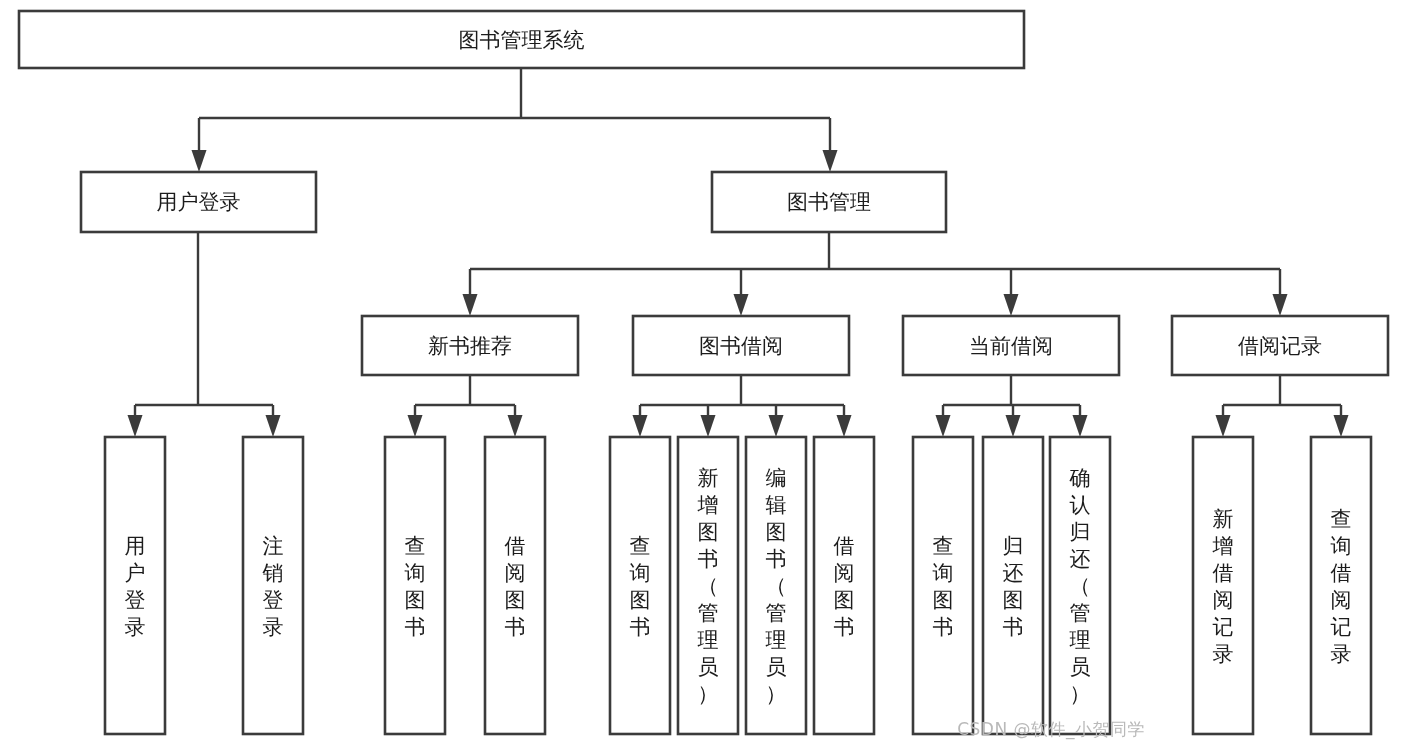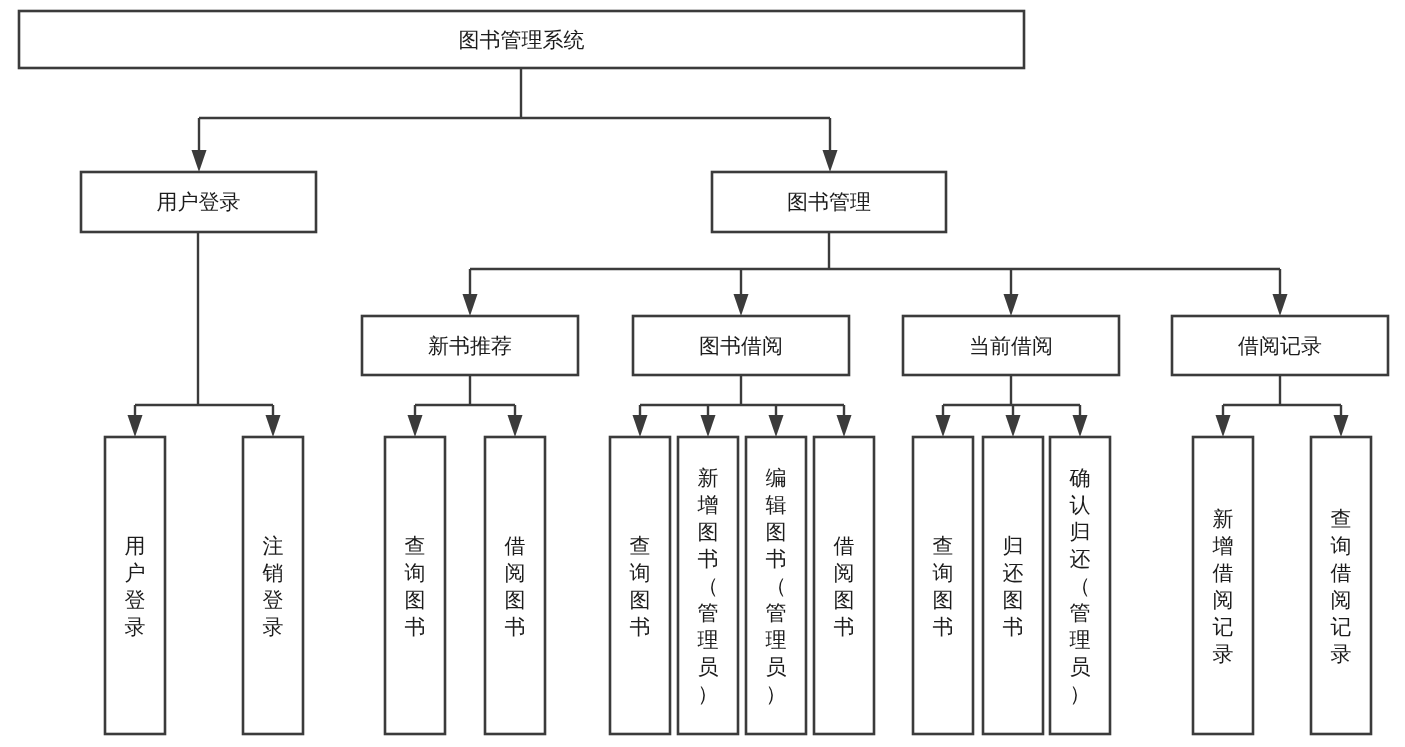--- a/index.html
+++ b/index.html
@@ -217,13 +217,14 @@
         <g>
           <rect x="1193" y="437" width="60" height="297" class="node-box"></rect>
           <text x="1223" y="525.56" class="node-label-vertical" font-size="21"><tspan x="1223" dy="0">新</tspan><tspan x="1223" dy="27">增</tspan><tspan x="1223" dy="27">借</tspan><tspan x="1223" dy="27">阅</tspan><tspan x="1223" dy="27">记</tspan><tspan x="1223" dy="27">录</tspan></text>
         </g>
         <g>
           <rect x="1311" y="437" width="60" height="297" class="node-box"></rect>
           <text x="1341" y="525.56" class="node-label-vertical" font-size="21"><tspan x="1341" dy="0">查</tspan><tspan x="1341" dy="27">询</tspan><tspan x="1341" dy="27">借</tspan><tspan x="1341" dy="27">阅</tspan><tspan x="1341" dy="27">记</tspan><tspan x="1341" dy="27">录</tspan></text>
         </g>
       </g>
   </svg>
+  <div class="watermark-text">CSDN @软件_小贺同学</div>
 </div>
 
 </body></html>

